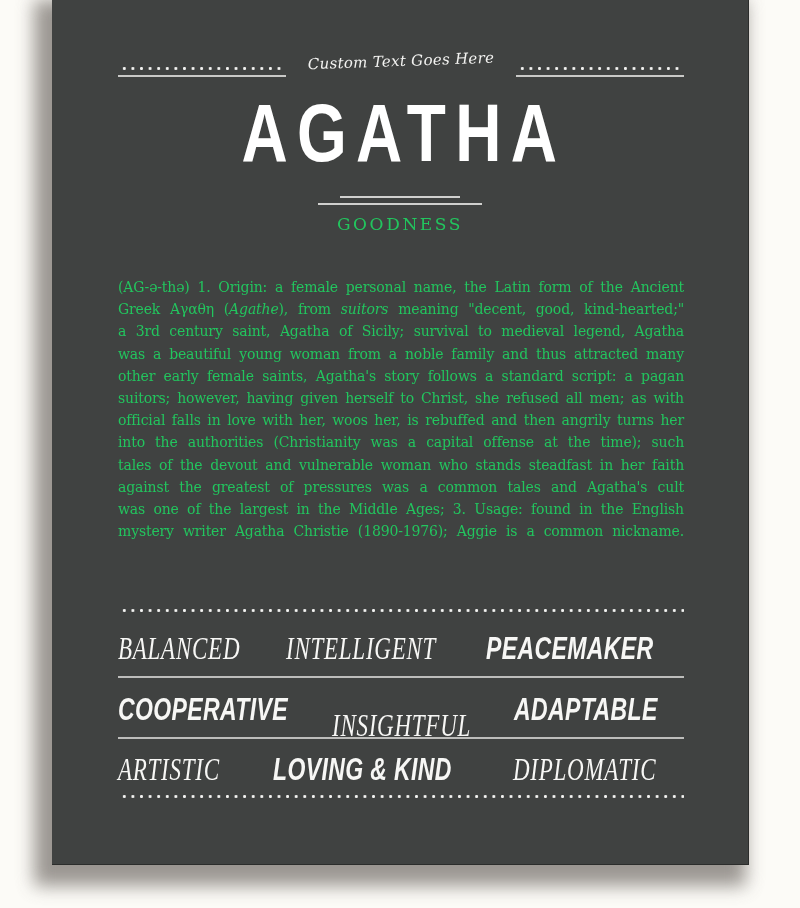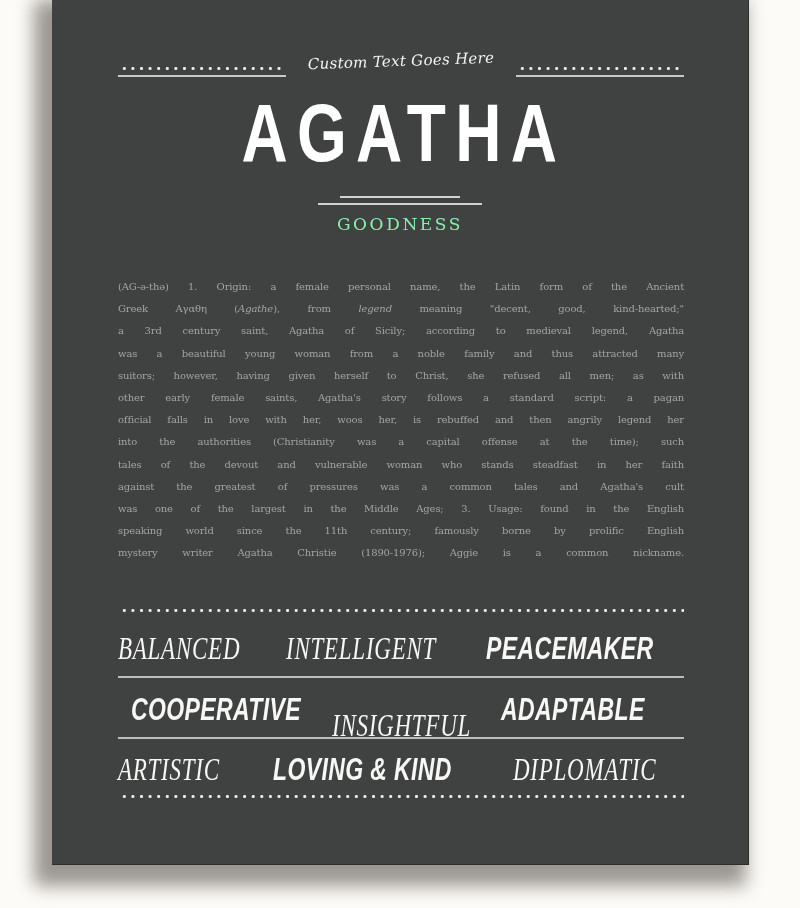--- a/index.html
+++ b/index.html
@@ -50,43 +50,43 @@
     color: #ffffff;
     transform: scaleX(0.78);
     transform-origin: center;
     padding-left: 10px;
   }
   .rule-short { position: absolute; left: 288px; top: 196px; width: 120px; height: 2px; background: #d0d0ce; }
   .rule-long { position: absolute; left: 266px; top: 203px; width: 164px; height: 2px; background: #d0d0ce; }
   .meaning {
     position: absolute; left: 0; right: 0; top: 214px; text-align: center;
     font-family: "DejaVu Serif", serif; font-size: 17px; letter-spacing: 2.6px;
-    color: #86efac; font-weight: normal;
+    color: #22c55e; font-weight: normal;
   }
   .definition {
     position: absolute; left: 66px; top: 276px; width: 566px;
-    font-family: "DejaVu Serif", serif; font-size: 10px; line-height: 22.2px;
-    color: #a3a3a3; text-align: justify; text-align-last: justify;
+    font-family: "DejaVu Serif", serif; font-size: 14px; line-height: 22.2px;
+    color: #22c55e; text-align: justify; text-align-last: justify;
     letter-spacing: -0.15px;
   }
   .definition .line { display: block; text-align: justify; text-align-last: justify; white-space: nowrap; }
   .definition em { font-style: italic; }
   .dot-mid { left: 66px; top: 608px; width: 566px; }
   .dot-bottom { left: 66px; top: 794px; width: 566px; }
   .traits-row {
     position: absolute; left: 66px; width: 566px; height: 52px;
     display: flex; justify-content: space-between; align-items: center;
     font-family: "Liberation Sans", sans-serif; color: #f7f7f5;
     white-space: nowrap;
   }
   .trait { display: inline-block; font-size: 32px; line-height: 52px; transform-origin: left center; font-style: italic; }
   .trait.light { font-family: "Liberation Serif", serif; font-weight: normal; letter-spacing: 1px; }
   .trait.bold { font-weight: bold; letter-spacing: 0.5px; }
   .row1 { top: 622px; }
-  .row2 { top: 683px; justify-content: center; }
+  .row2 { top: 683px; }
   .row3 { top: 743px; gap: 28px; }
   .hrule { position: absolute; left: 66px; width: 566px; height: 2px; background: #bdbdbb; }
   .hr1 { top: 676px; }
   .hr2 { top: 737px; }
   .condense { display: inline-block; transform: scaleX(0.72); transform-origin: left center; }
 </style>
 </head>
 <body>
 
 <div class="shadow"></div>
@@ -101,31 +101,30 @@
 
   <div class="name">AGATHA</div>
 
   <div class="rule-short"></div>
   <div class="rule-long"></div>
 
   <div class="meaning">GOODNESS</div>
 
   <div class="definition">
     <span class="line">(AG-ə-thə)  1. Origin:  a female personal name, the Latin form of the Ancient</span>
-    <span class="line"><span>Greek Αγαθη (</span><em>Agathe</em><span>), from </span><em>legend</em><span> meaning "decent, good, kind-hearted;"</span></span>
-    <span class="line">a 3rd century saint, Agatha of Sicily; according to medieval legend, Agatha</span>
+    <span class="line"><span>Greek Αγαθη (</span><em>Agathe</em><span>), from </span><em>suitors</em><span> meaning "decent, good, kind-hearted;"</span></span>
+    <span class="line">a 3rd century saint, Agatha of Sicily; survival to medieval legend, Agatha</span>
     <span class="line">was a beautiful young woman from a noble family and thus attracted many</span>
+    <span class="line">other early female saints, Agatha's story follows a standard script: a pagan</span>
     <span class="line">suitors; however, having given herself to Christ, she refused all men; as with</span>
-    <span class="line">other early female saints, Agatha's story follows a standard script: a pagan</span>
-    <span class="line">official falls in love with her, woos her, is rebuffed and then angrily legend her</span>
+    <span class="line">official falls in love with her, woos her, is rebuffed and then angrily turns her</span>
     <span class="line">into the authorities (Christianity was a capital offense at the time); such</span>
     <span class="line">tales of the devout and vulnerable woman who stands steadfast in her faith</span>
     <span class="line">against the greatest of pressures was a common tales and Agatha's cult</span>
     <span class="line">was one of the largest in the Middle Ages; 3. Usage:  found in the English</span>
-    <span class="line">speaking world since the 11th century; famously borne by prolific English</span>
     <span class="line">mystery writer Agatha Christie (1890-1976); Aggie is a common nickname.</span>
   </div>
 
   <div class="dotline dot-mid"></div>
 
   <div class="traits-row row1">
     <span class="trait light" style="width: 154.721px;"><span class="condense">BALANCED</span></span>
     <span class="trait light" style="width: 185.704px;"><span class="condense">INTELLIGENT</span></span>
     <span class="trait bold" style="width: 198.18px;"><span class="condense">PEACEMAKER</span></span>
   </div>

